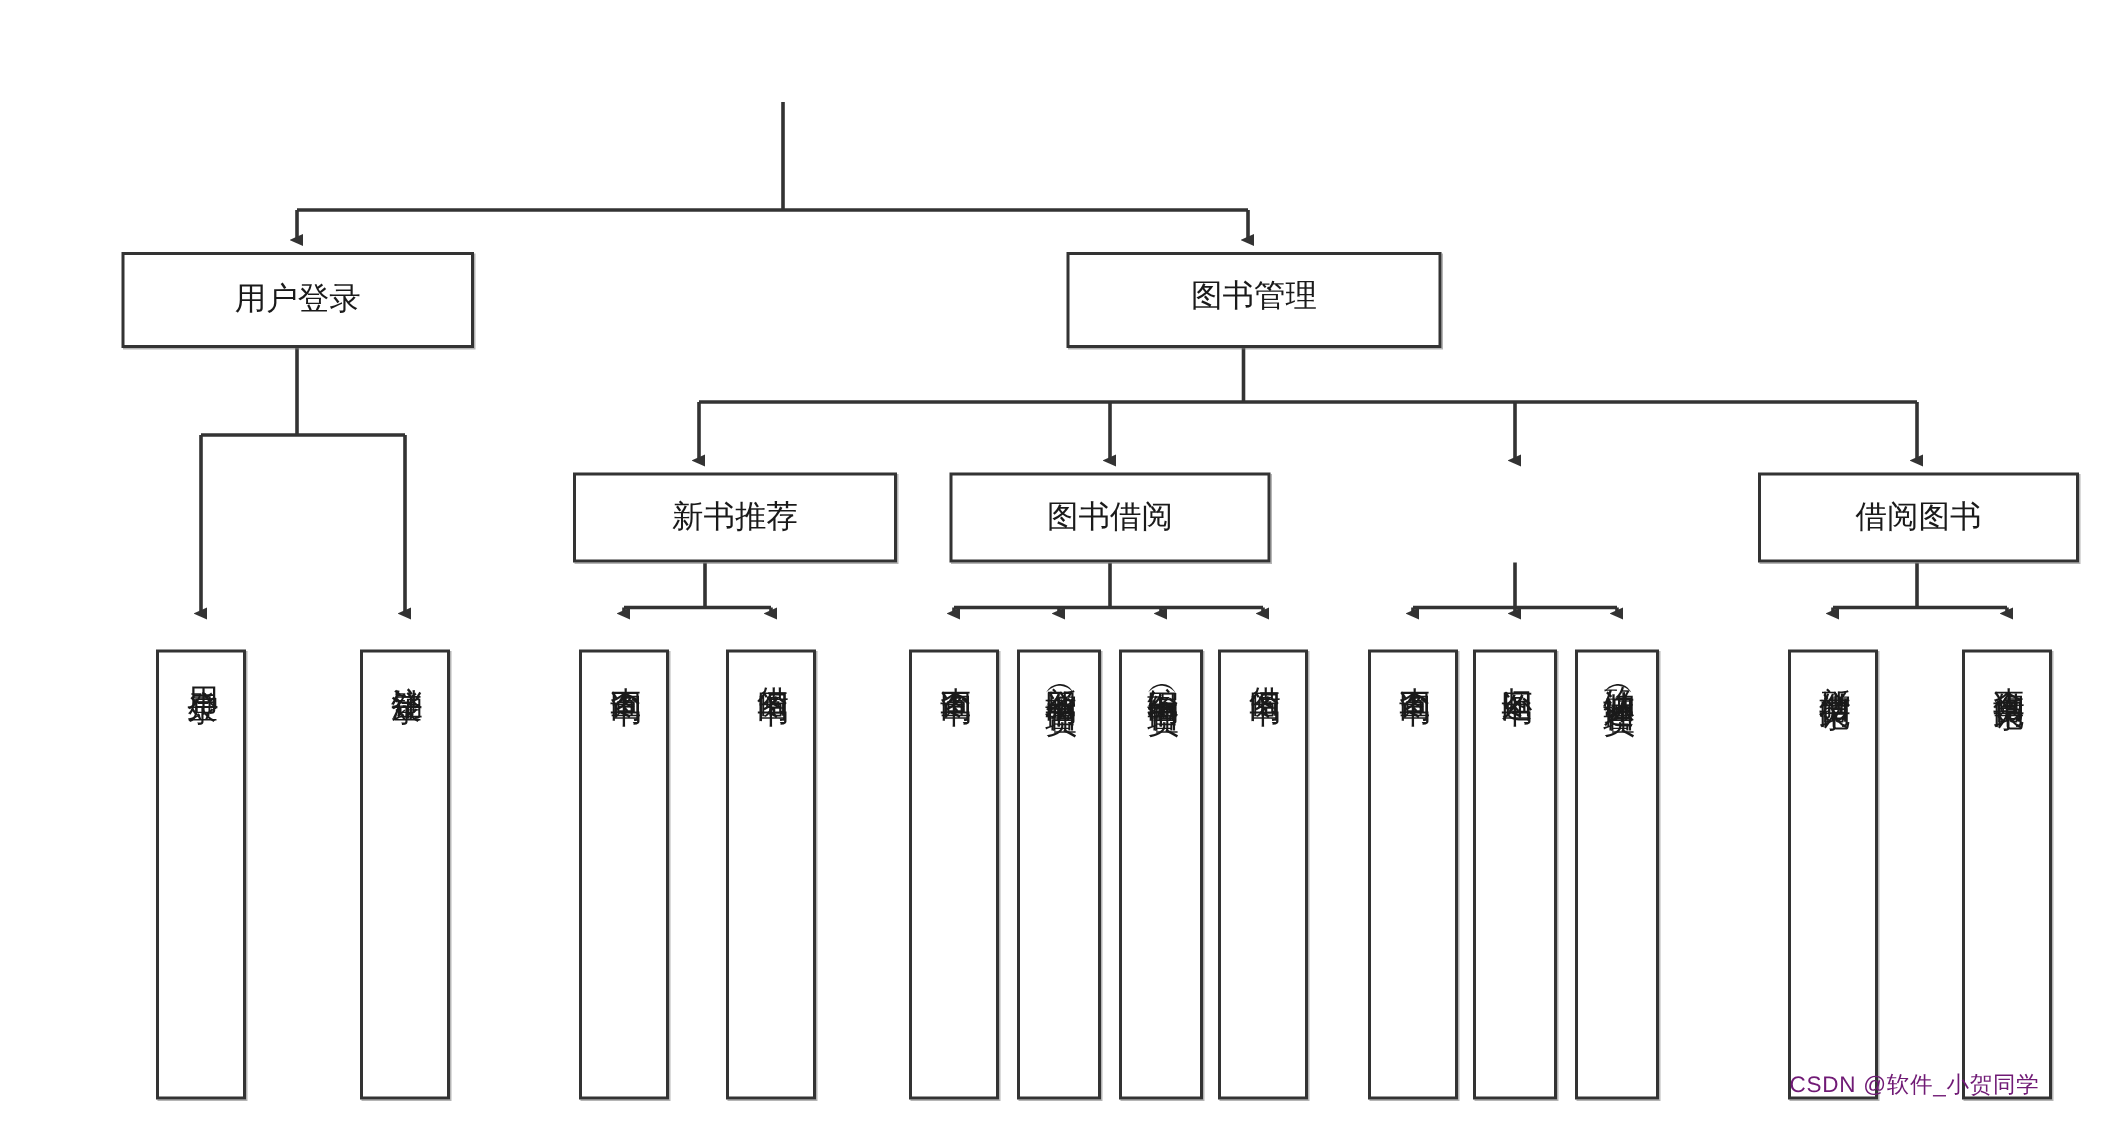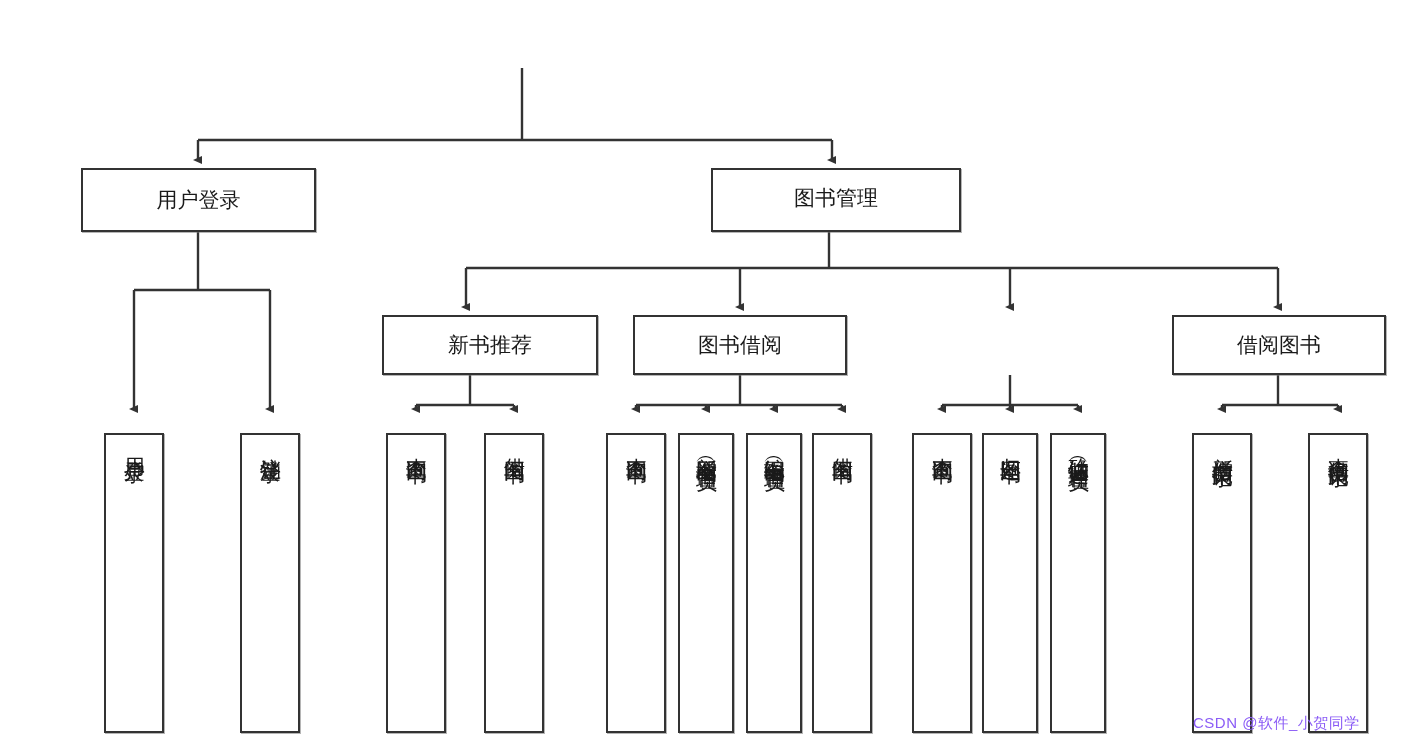--- a/index.html
+++ b/index.html
@@ -58,21 +58,21 @@
     text-orientation: upright;
     font-size: 21px;
     letter-spacing: 2px;
   }
   .node.root .label { font-size: 22px; }
   .watermark {
     position: absolute;
     left: 1193px;
     top: 714px;
     font-size: 15px;
-    color: #8b5cf6;
+    color: #701a75;
     letter-spacing: 0.5px;
     white-space: nowrap;
   }
 </style>
 </head>
 <body>
 
 <div id="diagram-root">
 
   <svg class="edges" viewBox="0 0 1405 747" xmlns="http://www.w3.org/2000/svg">

